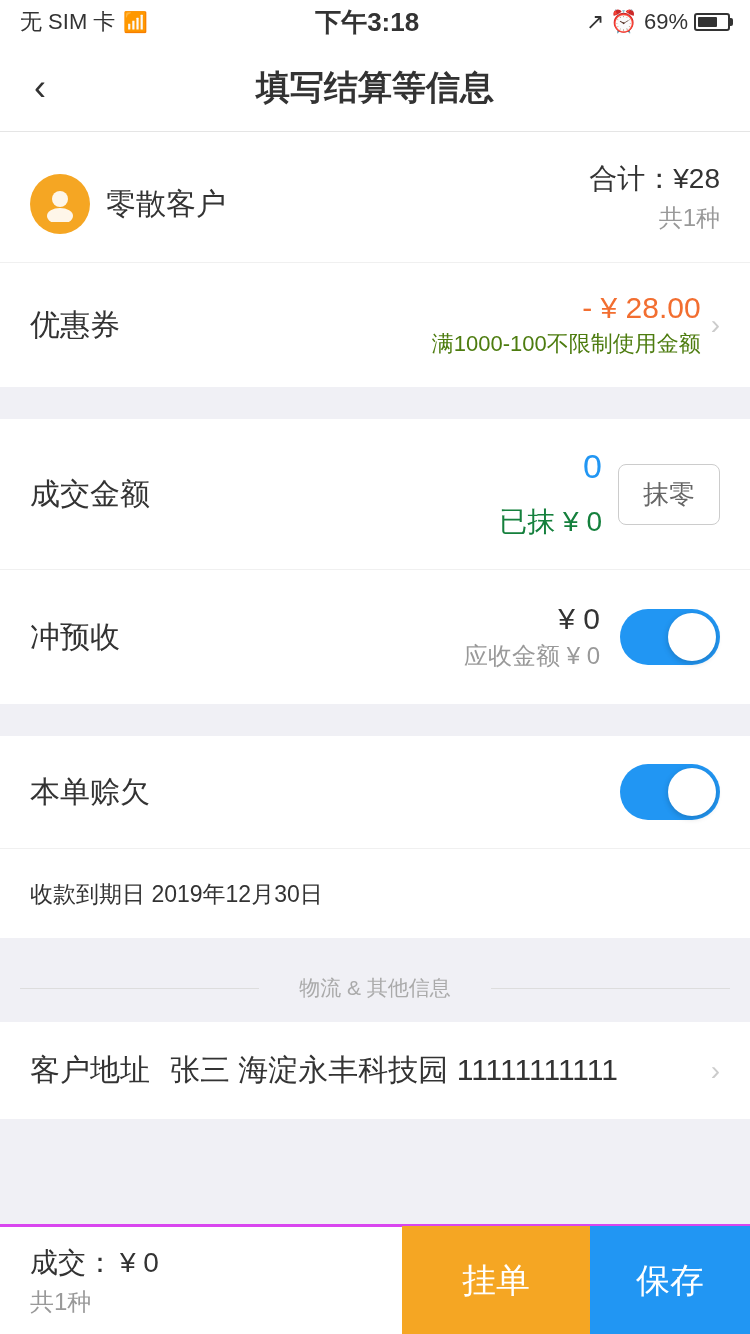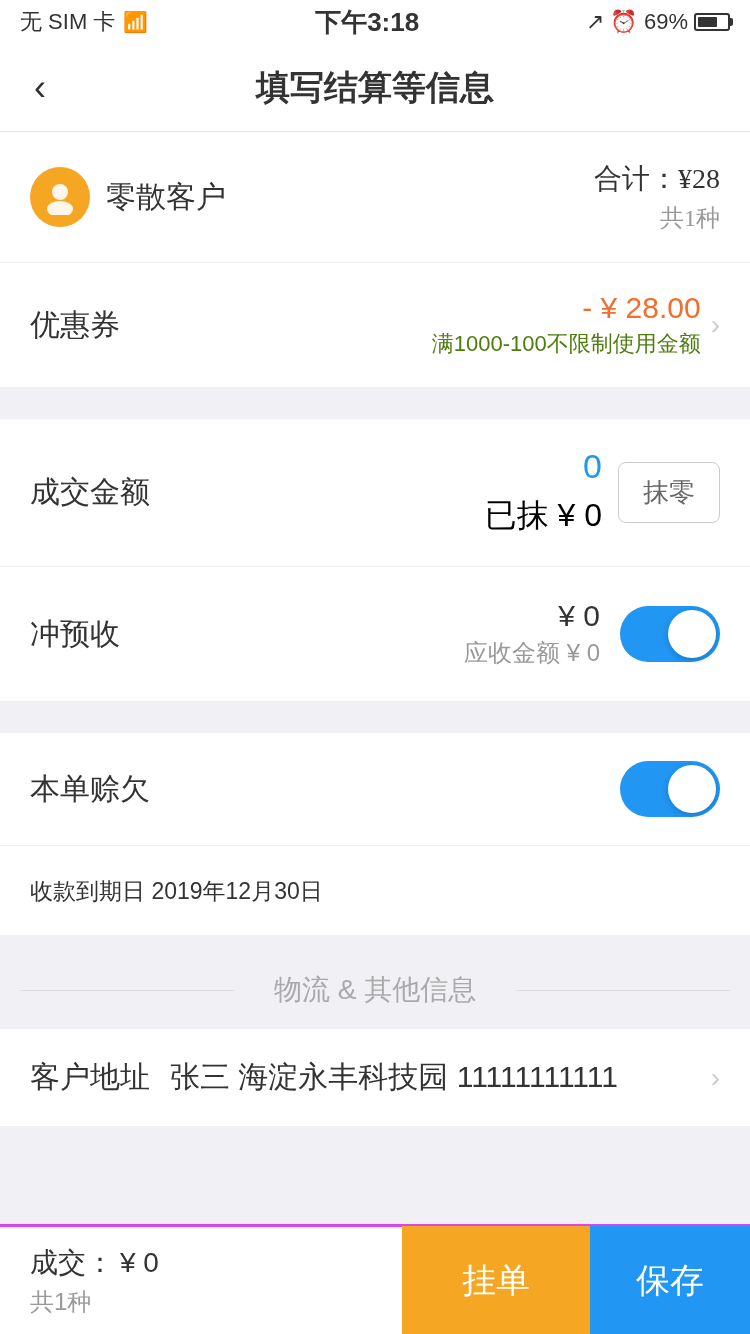--- a/index.html
+++ b/index.html
@@ -78,24 +78,23 @@
     
     .section-card {
       background: #fff;
       margin-bottom: 16px;
     }
 
     
     .customer-row {
       padding: 28px 30px;
       display: flex;
-      align-items: center;
-      justify-content: space-between;
-      background: #fff;
-      font-family: Liberation Serif, serif;
+      align-items: flex-end;
+      justify-content: space-between;
+      background: #fff;
     }
     .customer-left { display: flex; align-items: center; gap: 16px; }
     .customer-avatar {
       width: 60px; height: 60px; border-radius: 50%;
       background: #f5a623;
       display: flex; align-items: center; justify-content: center;
       color: #fff; font-size: 26px;
     }
     .customer-name { font-size: 30px; color: #333; }
     .customer-right { text-align: right; }
@@ -129,21 +128,21 @@
       padding: 28px 30px;
       display: flex;
       align-items: center;
       justify-content: space-between;
       background: #fff;
     }
     .deal-label { font-size: 30px; color: #333; }
     .deal-right { display: flex; align-items: center; gap: 16px; }
     .deal-value-area { text-align: right; }
     .deal-amount { font-size: 34px; color: #2196f3; font-weight: 500; }
-    .deal-rounded { font-size: 32px; color: #000000; margin-top: 8px; }
+    .deal-rounded { font-size: 28px; color: #15803d; margin-top: 17px; }
     .round-btn {
       border: 1px solid #ccc; border-radius: 8px;
       padding: 12px 24px;
       font-size: 26px; color: #666;
       background: #fff;
       cursor: pointer;
       white-space: nowrap;
     }
 
     
@@ -208,21 +207,21 @@
       gap: 20px;
       margin-bottom: 0;
     }
     .logistics-line {
       flex: 1;
       height: 1px;
       background: #ddd;
       margin: 0 20px;
     }
     .logistics-text {
-      font-size: 28px;
+      font-size: 21px;
       color: #aaa;
       white-space: nowrap;
     }
 
     
     .address-row {
       padding: 28px 30px;
       display: flex;
       align-items: center;
       justify-content: space-between;

